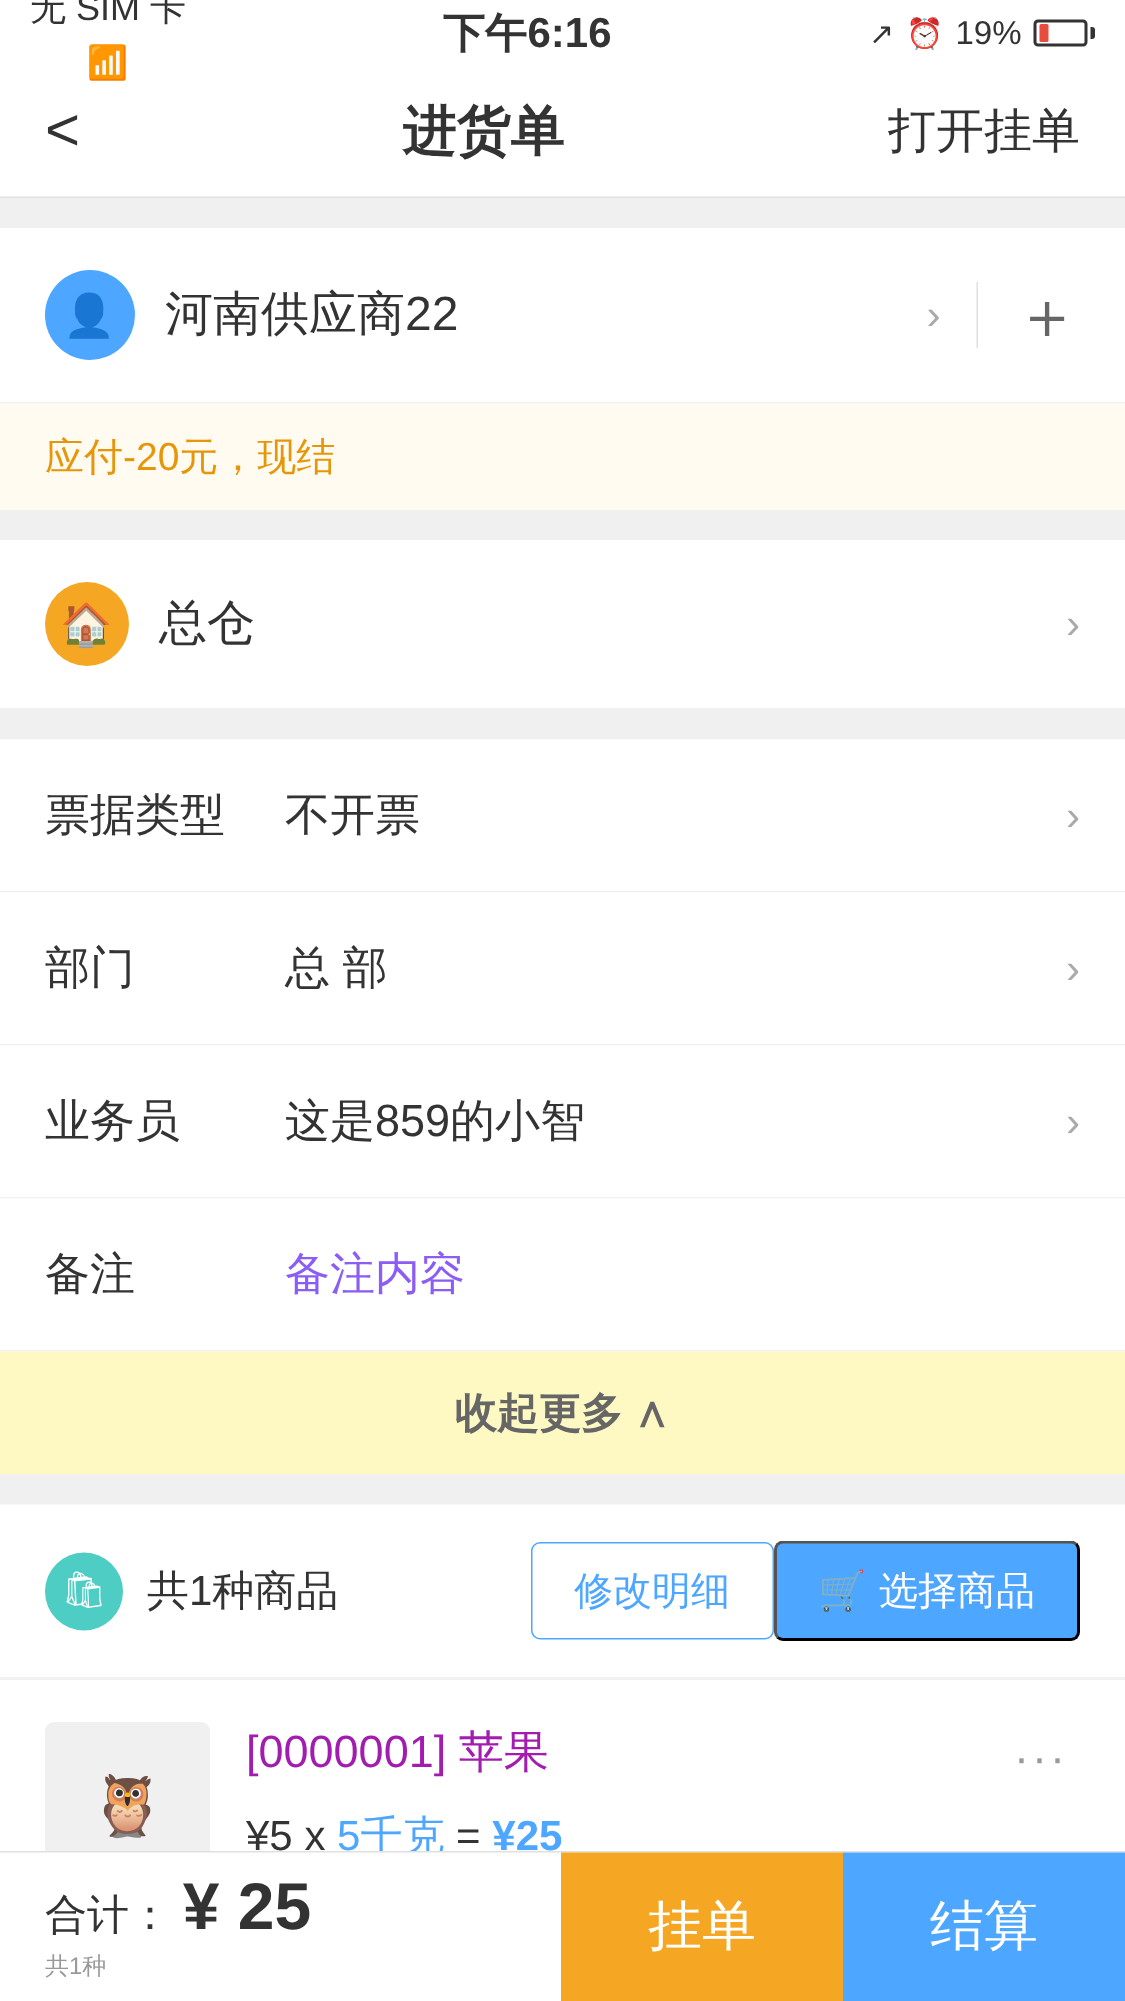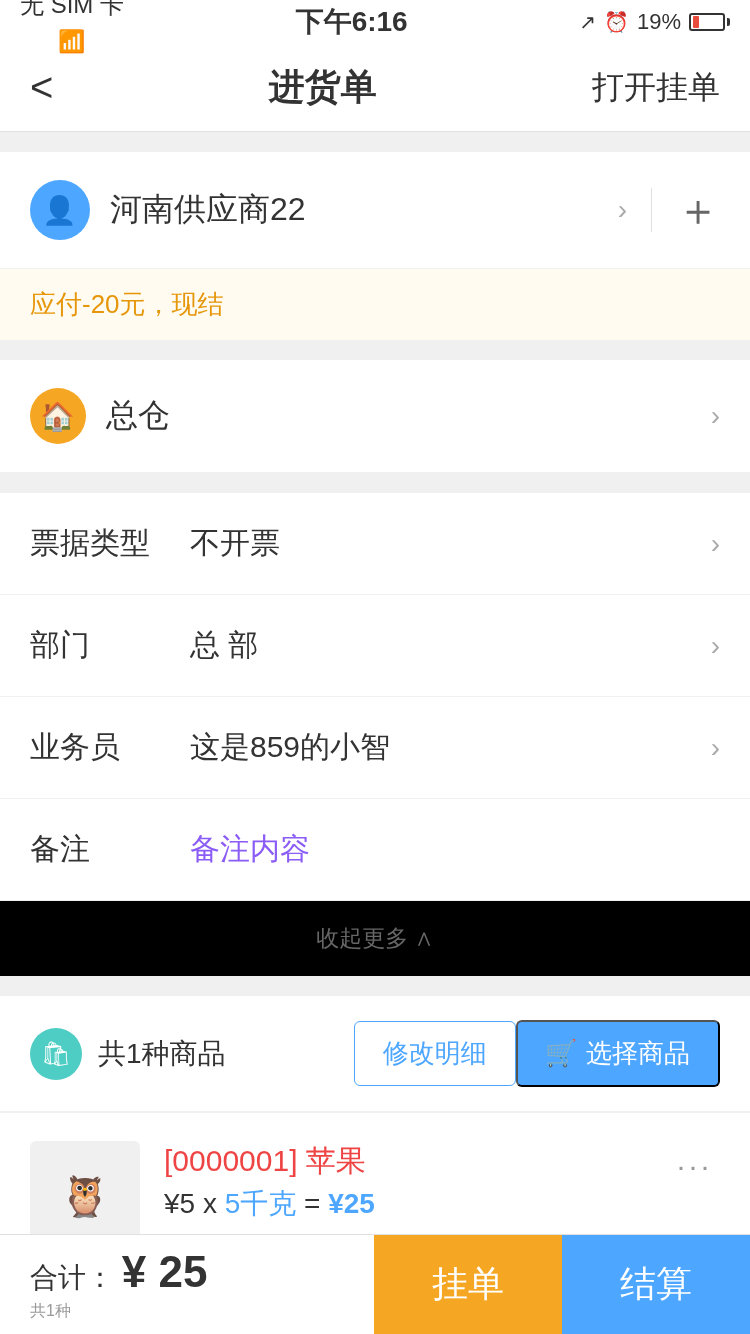--- a/index.html
+++ b/index.html
@@ -135,25 +135,26 @@
       color: #333;
       margin-left: 20px;
     }
     .form-value.placeholder {
       color: #8b5cf6;
     }
     .form-arrow { font-size: 28px; color: #aaa; }
 
     
     .collapse-row {
-      background: #000000;
+      background: #fef9c3;
       padding: 22px 30px;
       text-align: center;
-      font-size: 23px;
+      font-size: 28px;
       color: #666;
+      font-weight: bold;
     }
 
     
     .products-header {
       background: #fff;
       display: flex;
       align-items: center;
       padding: 24px 30px;
       border-bottom: 1px solid #f0f0f0;
     }
@@ -195,21 +196,21 @@
     .product-thumb {
       width: 110px; height: 110px;
       background: #f0f0f0; border-radius: 6px;
       display: flex; align-items: center; justify-content: center;
       margin-right: 24px; flex-shrink: 0; overflow: hidden;
     }
     .owl-icon {
       color: #bbb; font-size: 40px;
     }
     .product-info { flex: 1; }
-    .product-name { font-size: 30px; color: #ef4444; margin-bottom: 3px; font-weight: 500; }
+    .product-name { font-size: 30px; color: #a21caf; margin-bottom: 16px; font-weight: 500; }
     .product-price { font-size: 28px; color: #333; }
     .product-price .highlight { color: #4da6ff; }
     .product-price .total { color: #4da6ff; font-weight: 600; }
     .more-btn {
       font-size: 30px; color: #999; letter-spacing: 2px; margin-left: 10px;
       align-self: flex-start; padding: 8px; cursor: pointer;
     }
 
     
     .total-bar {

